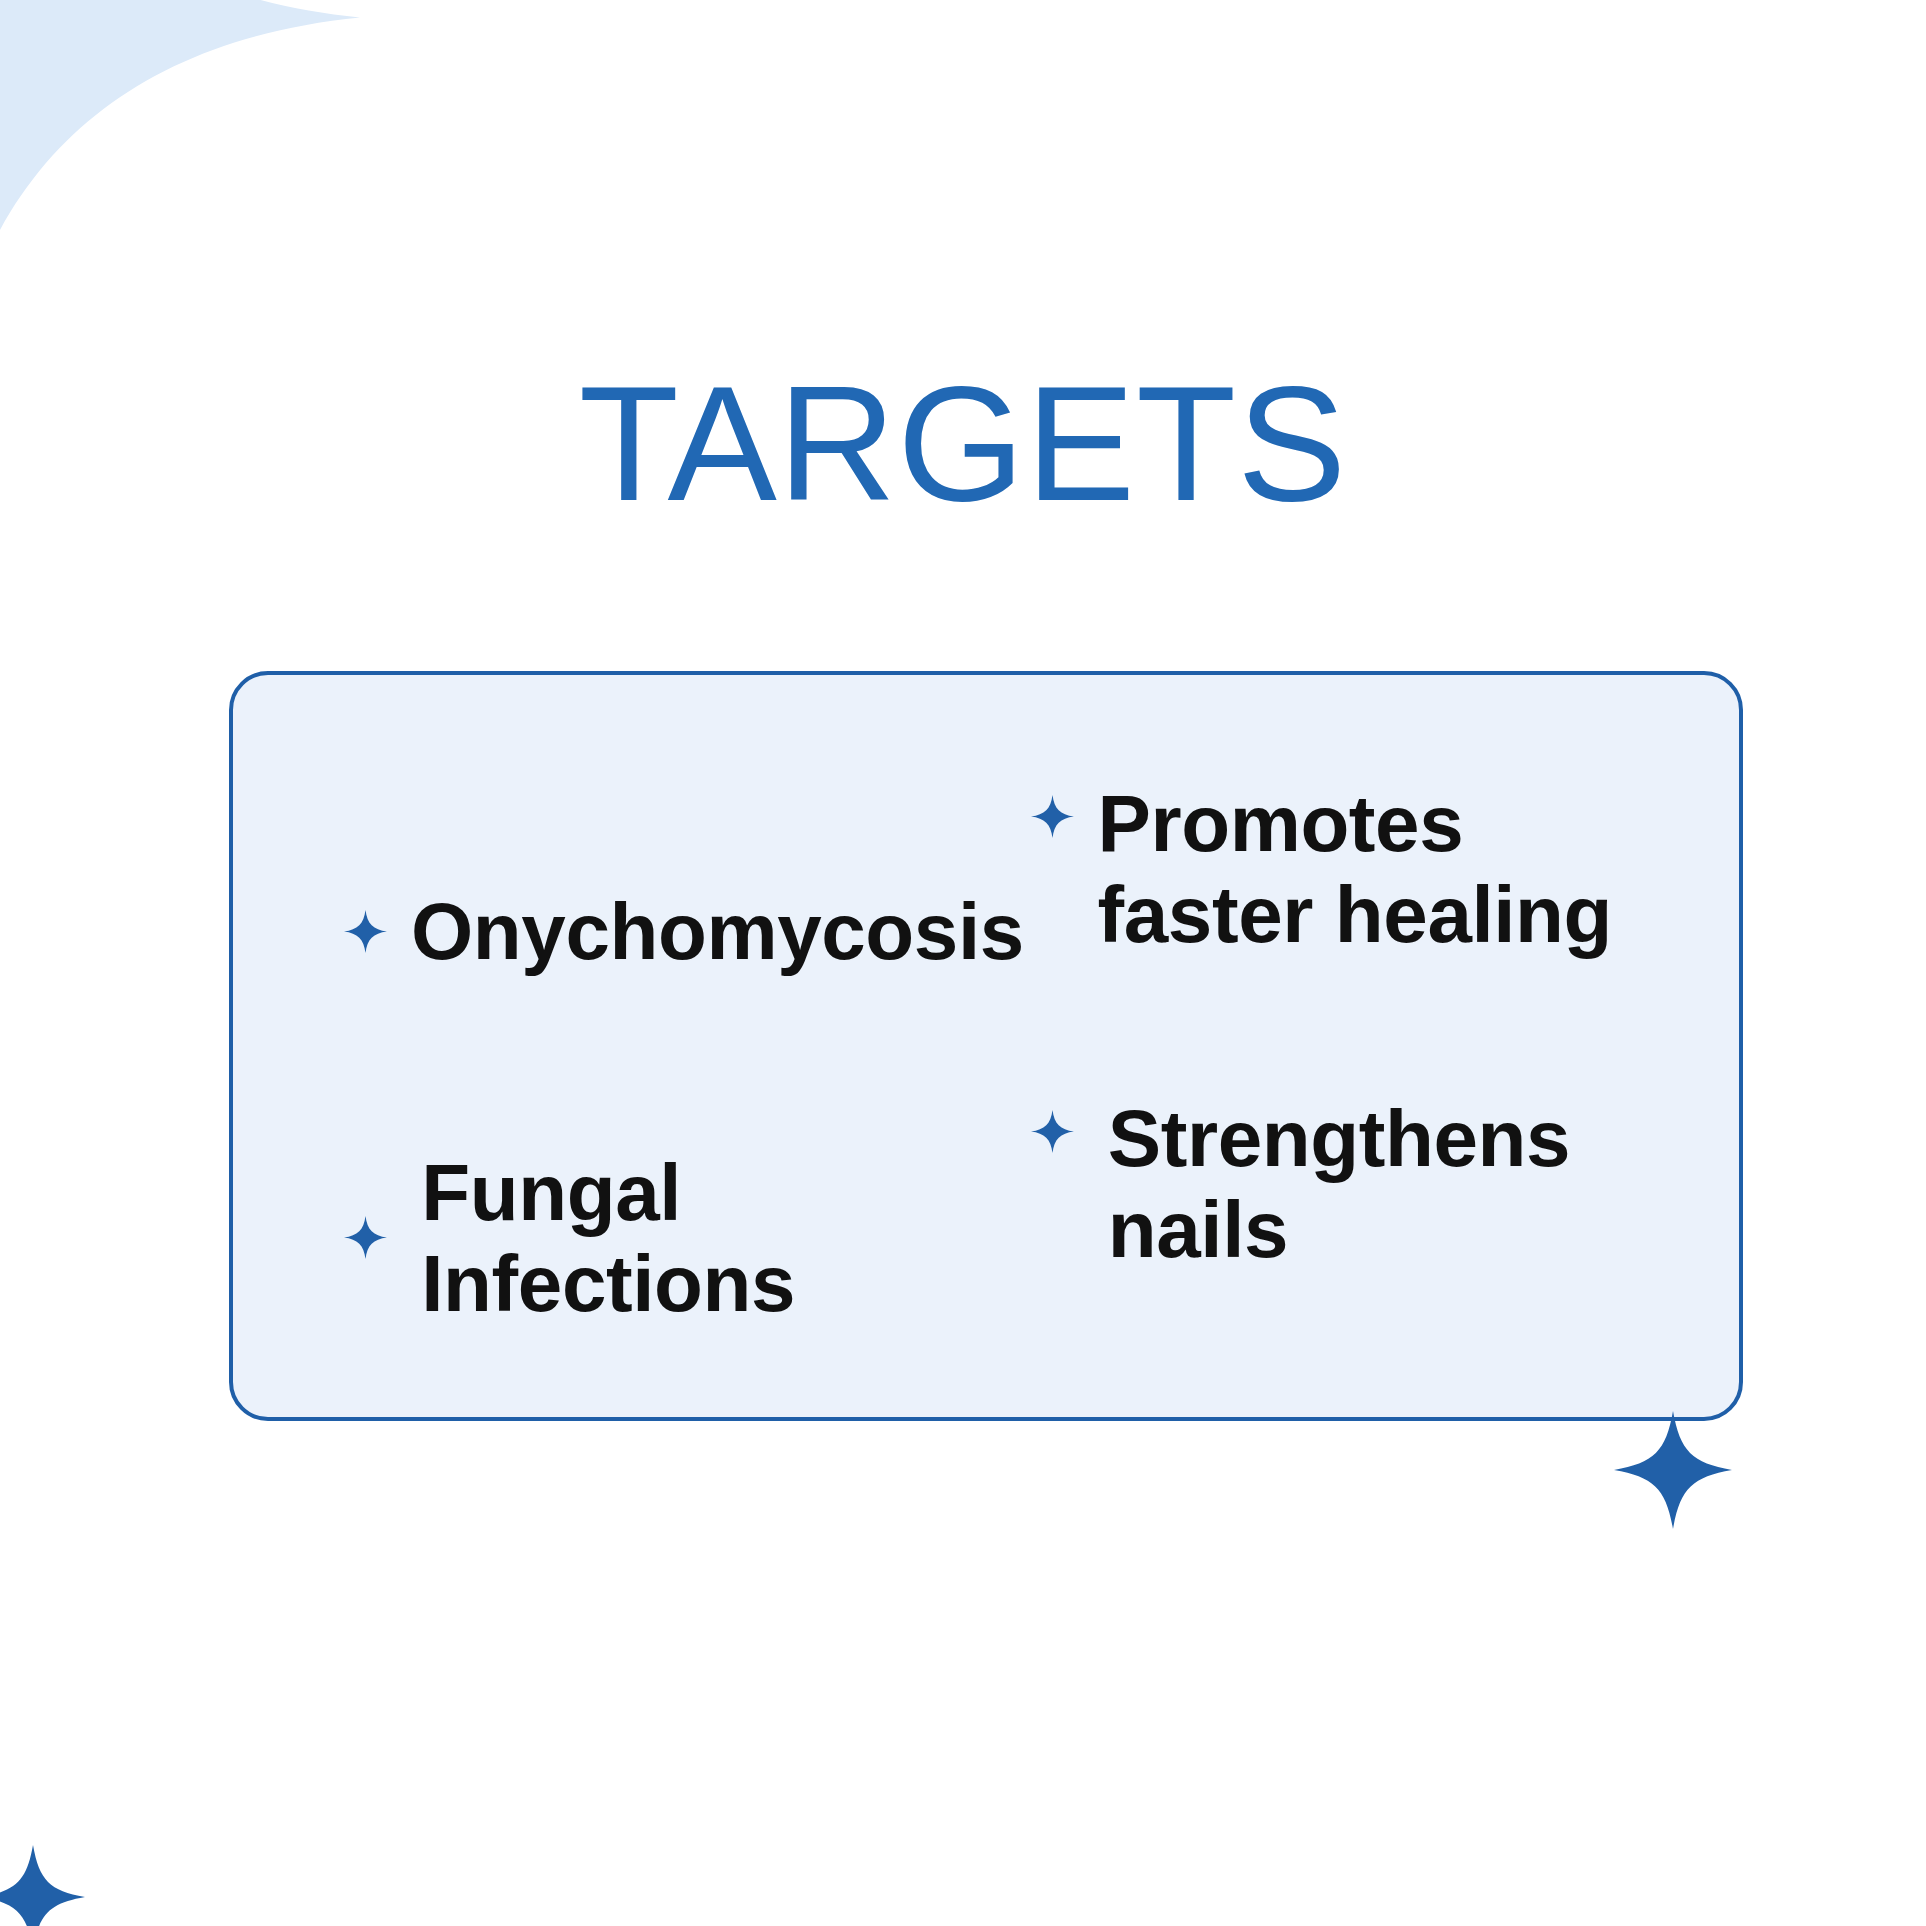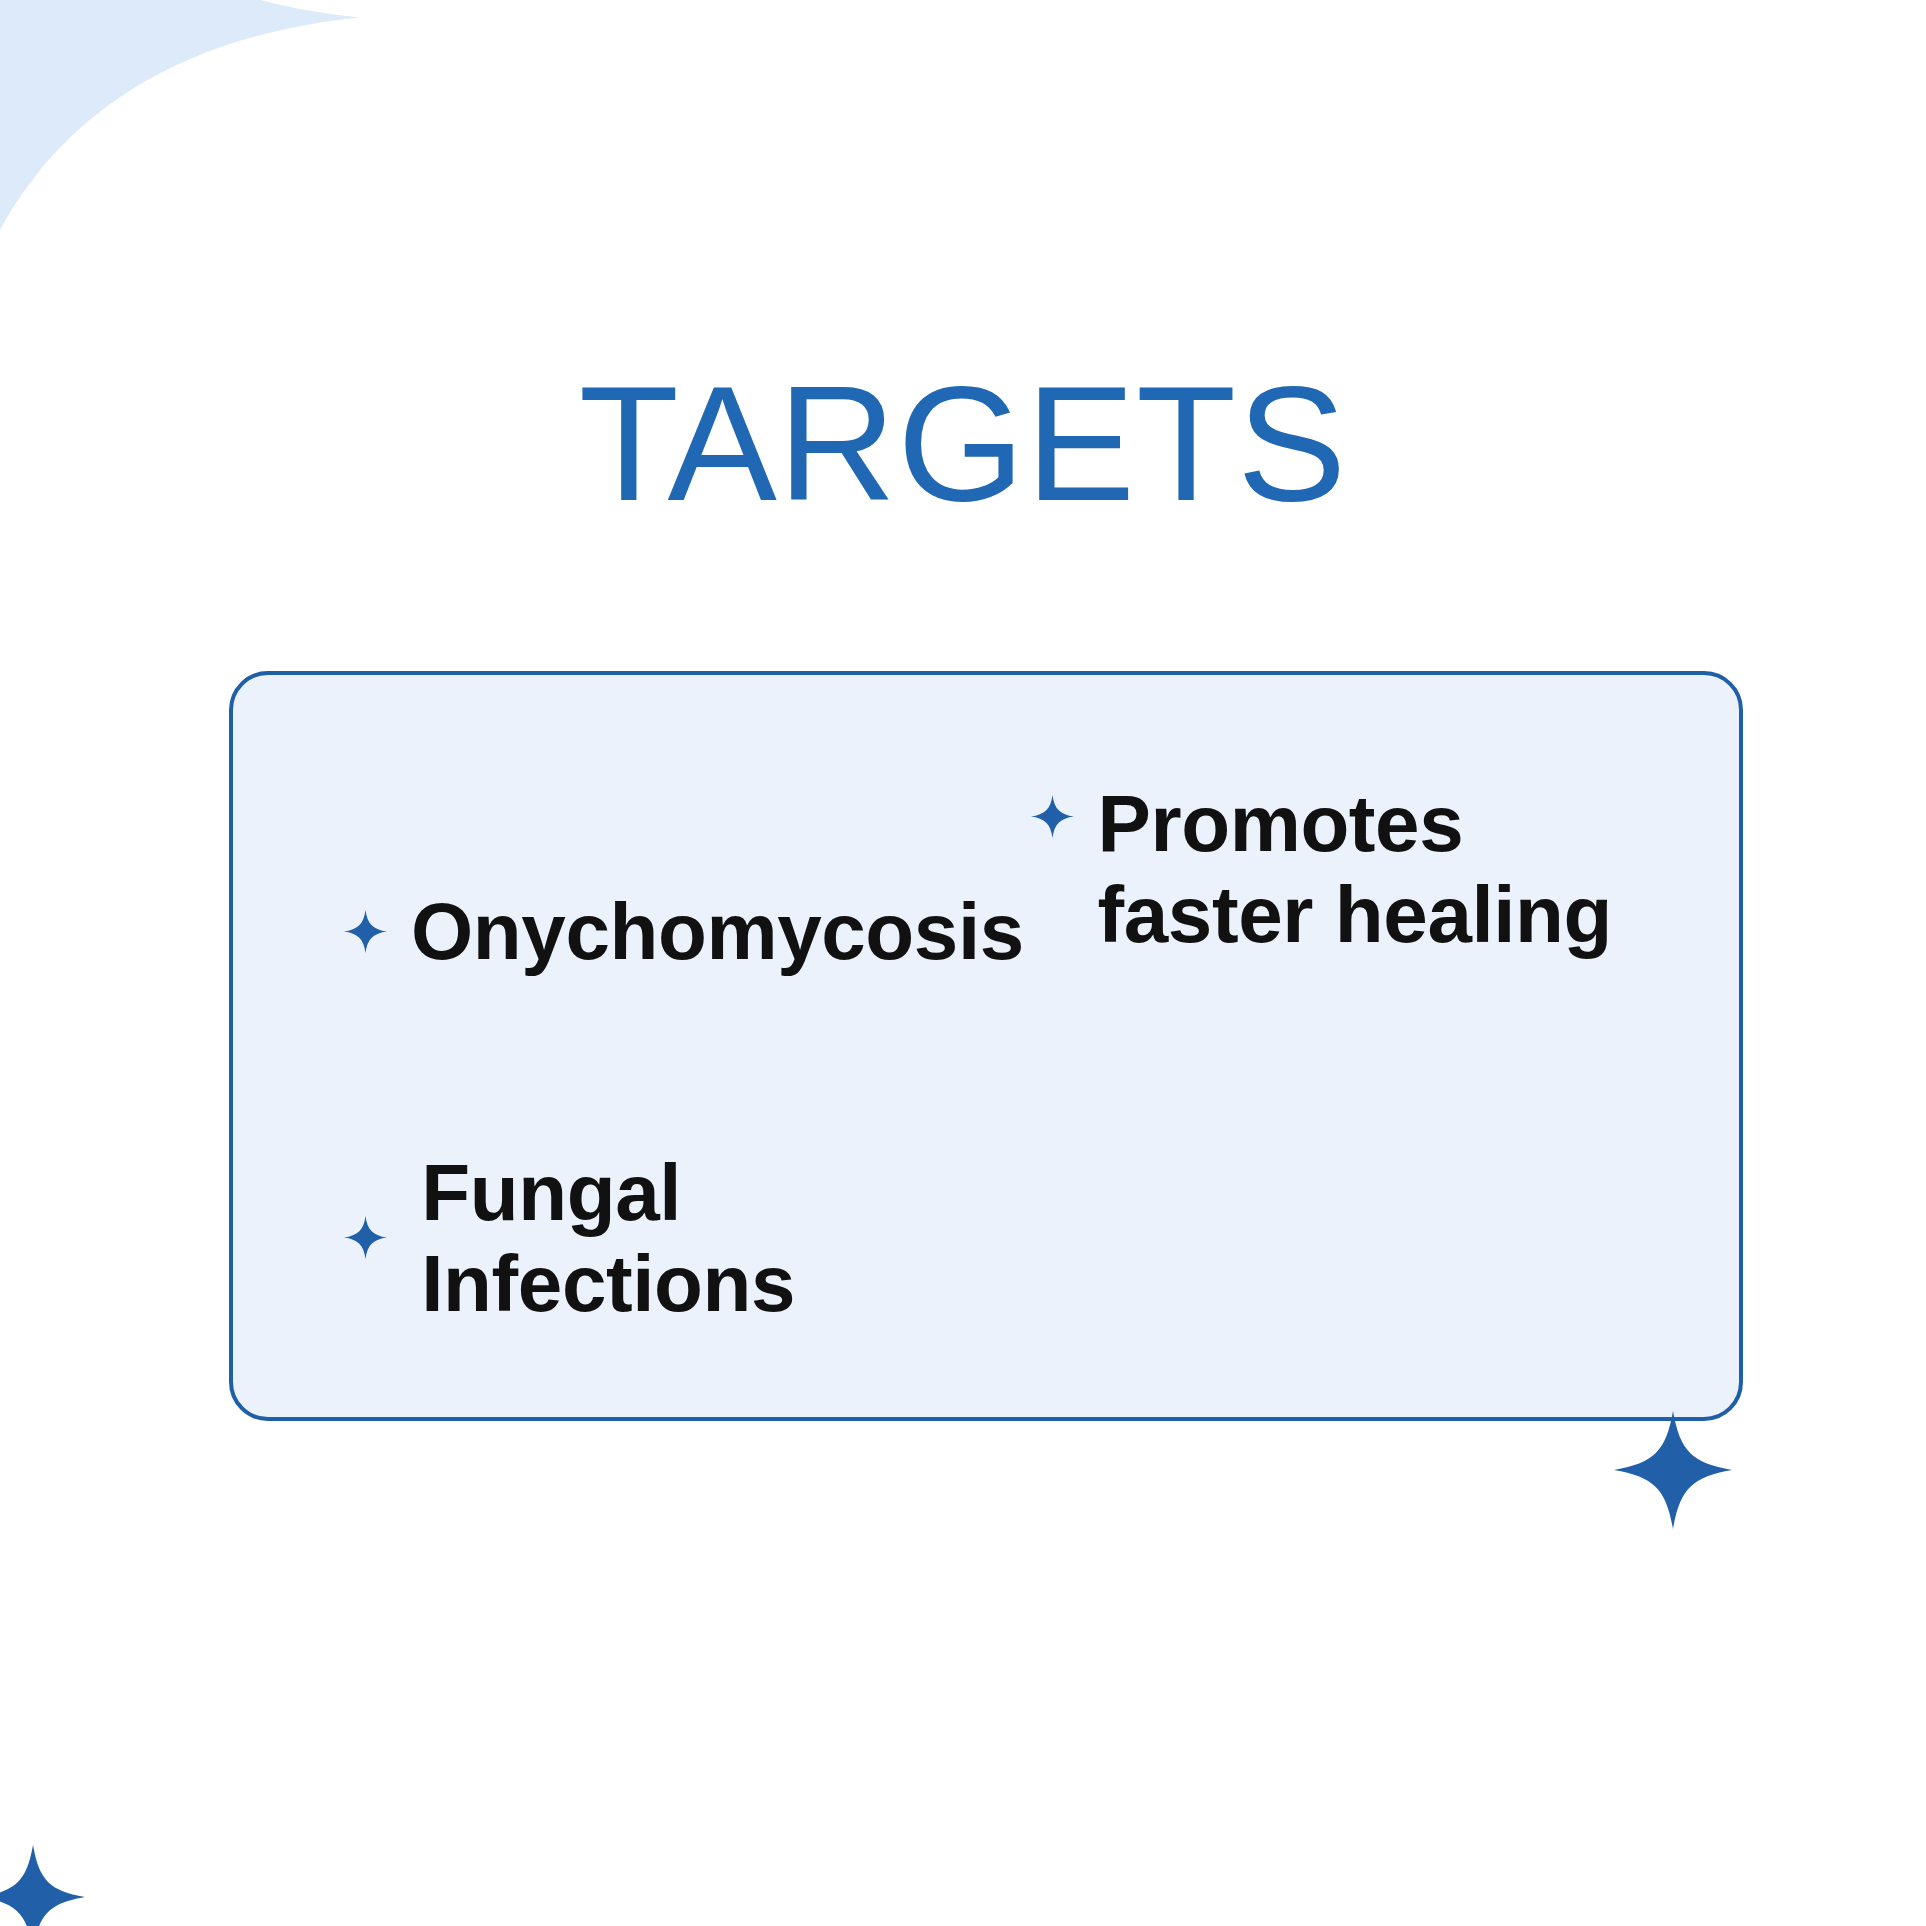--- a/index.html
+++ b/index.html
@@ -152,20 +152,26 @@
         <span class="target-label" style="max-width:548px; display:inline-block;">Promotes faster healing</span>
       </div>
 
       <div class="target-item col-right row-top cell-r1">
         <svg class="bullet-icon" viewBox="0 0 100 100">
           <path d="M50 0 C54 32 68 46 100 50 C68 54 54 68 50 100 C46 68 32 54 0 50 C32 46 46 32 50 0 Z" fill="#2160A8"></path>
         </svg>
         <span class="target-label">Fungal Infections</span>
       </div>
 
+      <div class="target-item col-right cell-r2">
+        <svg class="bullet-icon" viewBox="0 0 100 100">
+          <path d="M50 0 C54 32 68 46 100 50 C68 54 54 68 50 100 C46 68 32 54 0 50 C32 46 46 32 50 0 Z" fill="#2160A8"></path>
+        </svg>
+        <span class="target-label">Strengthens nails</span>
+      </div>
 
     </div>
   </div>
 
   <svg class="deco" id="deco-star-topright" viewBox="0 0 100 100">
     <path d="M50 0 C54 33 68 46 100 50 C68 54 54 67 50 100 C46 67 32 54 0 50 C32 46 46 33 50 0 Z" fill="#2160A8"></path>
   </svg>
 
   <svg class="deco" id="deco-star-bottomright" viewBox="0 0 100 100">
     <path d="M50 0 C56 34 66 44 100 50 C66 56 56 66 50 100 C44 66 34 56 0 50 C34 44 44 34 50 0 Z" fill="#2160A8"></path>

